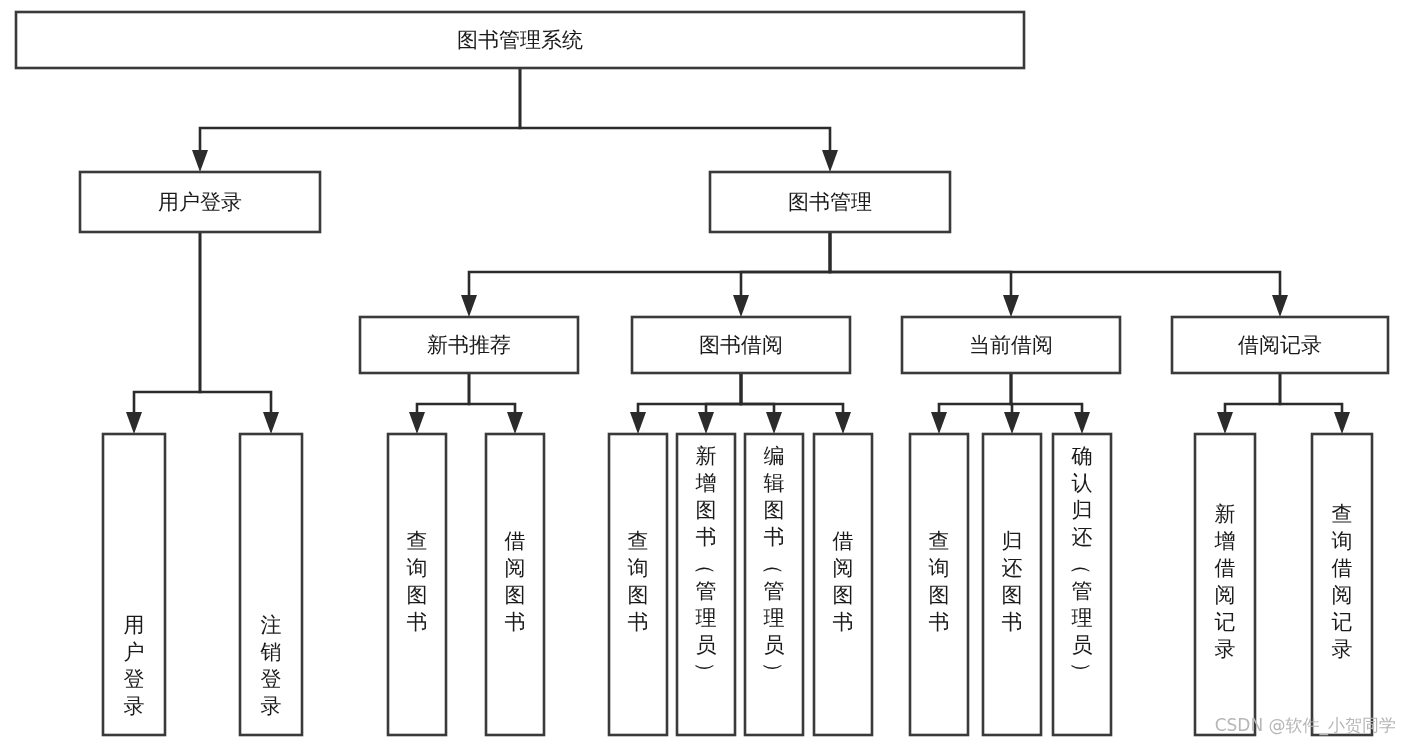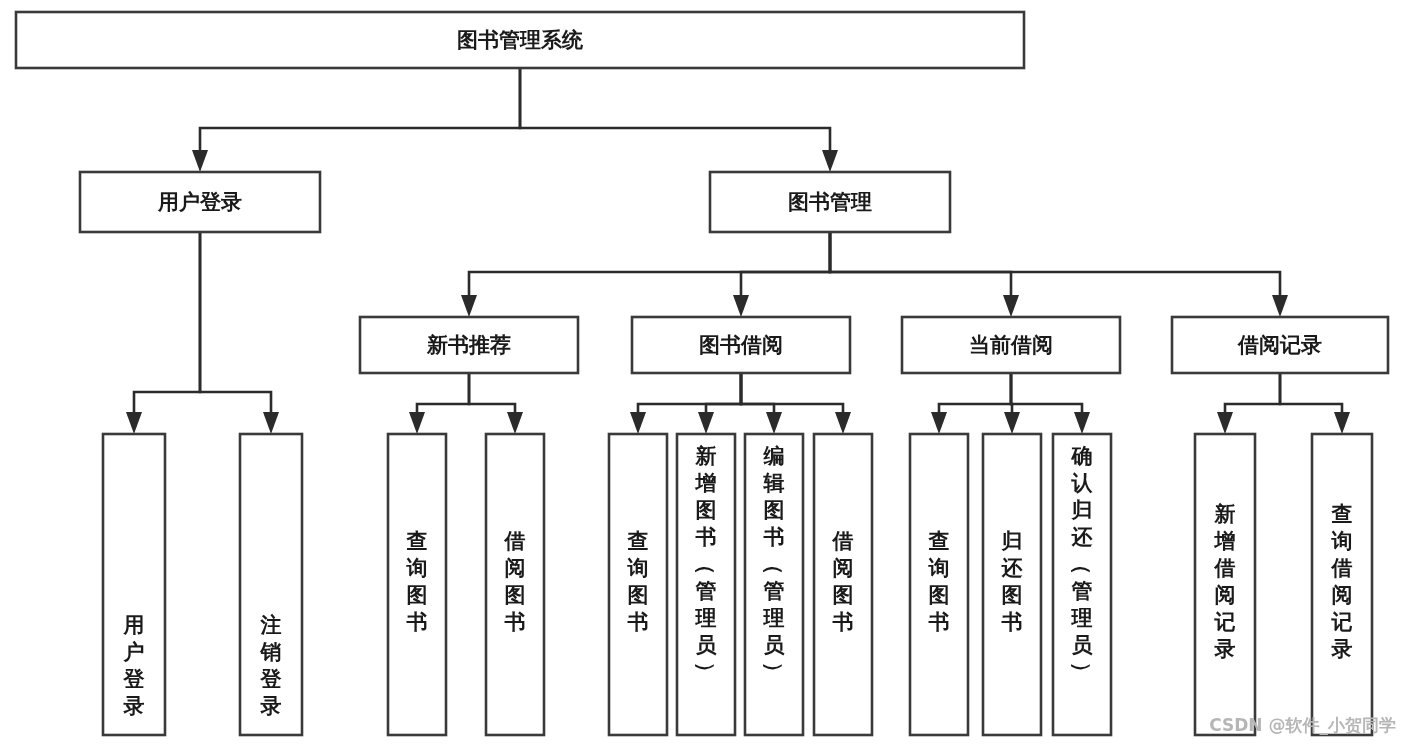--- a/index.html
+++ b/index.html
@@ -13,21 +13,20 @@
     height: 747px;
     font-family: "DejaVu Sans", "Liberation Sans", sans-serif;
     overflow: hidden;
     position: relative;
   }
   #diagram-root {
     position: relative;
     width: 1282px;
     height: 747px;
     background: #ffffff;
-    font-weight: bold;
   }
   svg.diagram-canvas {
     position: absolute;
     left: 0;
     top: 0;
     width: 1405px;
     height: 747px;
     display: block;
   }
   .node-box {

